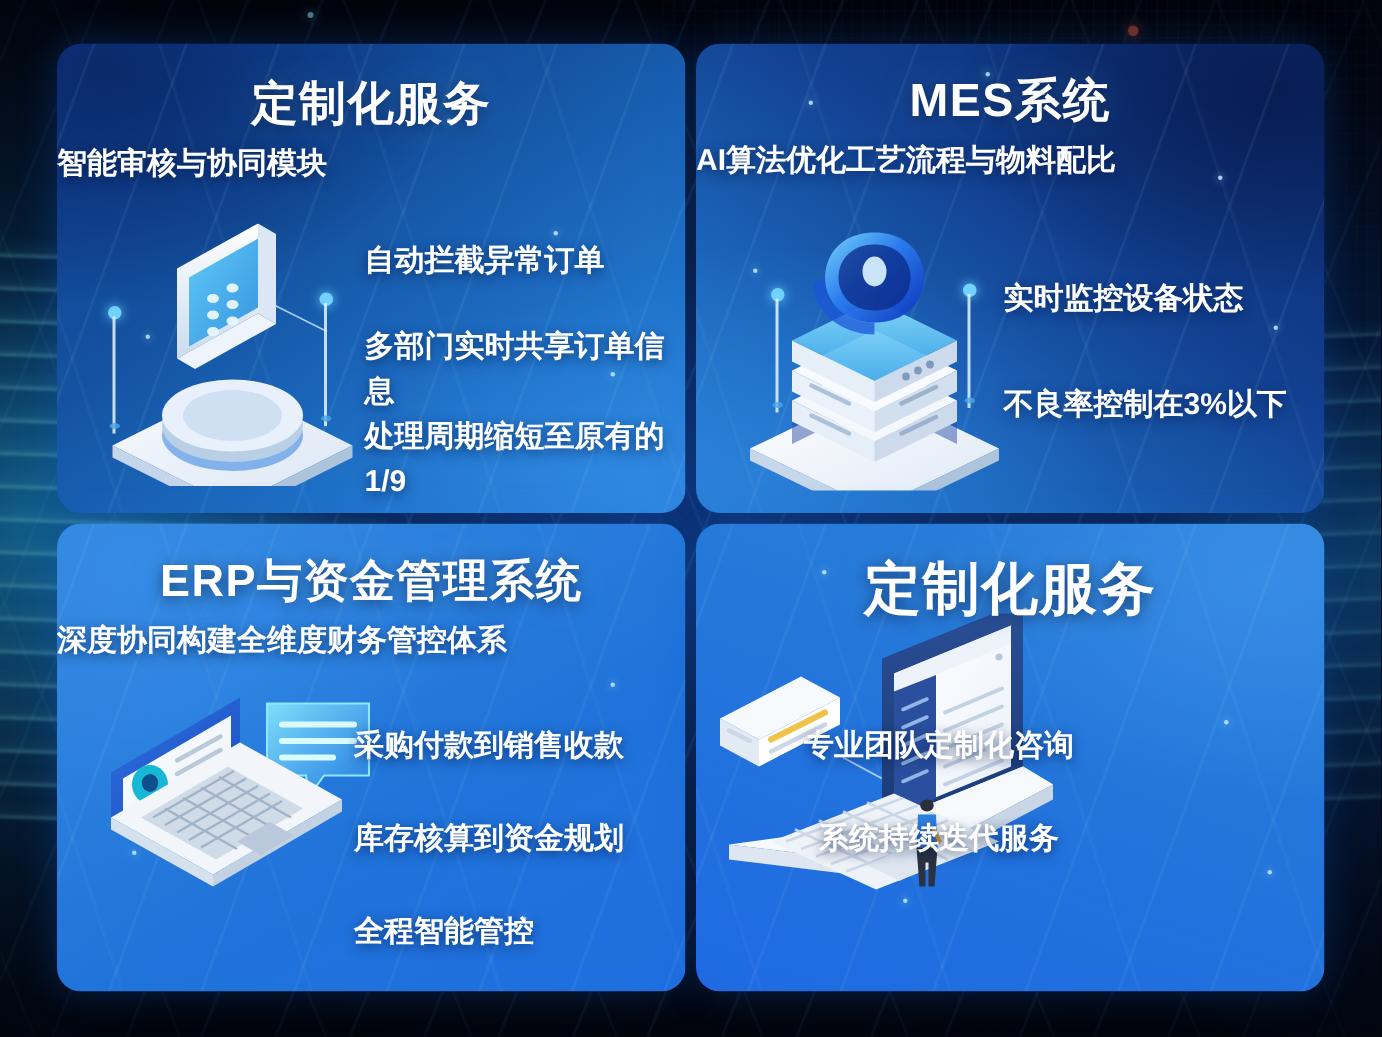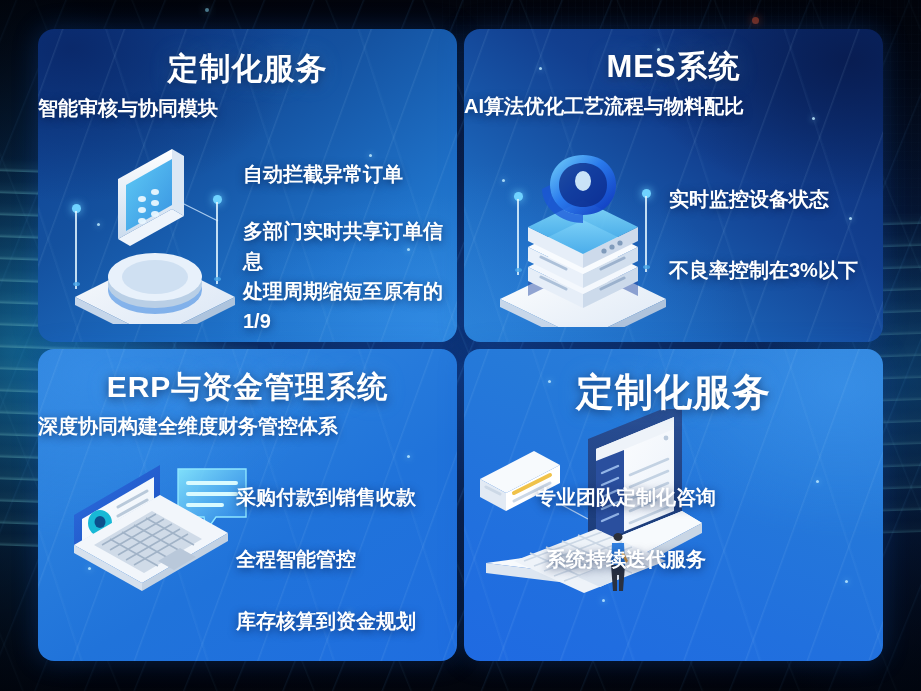--- a/index.html
+++ b/index.html
@@ -390,22 +390,22 @@
 
           <path d="M106 102 L128 89 L144 98 L122 111 Z" fill="#b9c8da"></path>
         </svg>
       </div>
 
       <div class="card-inner">
         <div class="title">ERP与资金管理系统</div>
         <div class="subtitle">深度协同构建全维度财务管控体系</div>
         <div class="bullets">
           <div>采购付款到销售收款</div>
+          <div>库存核算到资金规划</div>
           <div>全程智能管控</div>
-          <div>库存核算到资金规划</div>
         </div>
       </div>
     </div>
 
     <div class="card c4">
       <div class="sheen"></div>
       <div class="glowdots">
         <i style="left:20%;top:10%"></i>
           <i style="left:52%;top:18%"></i>
         <i style="left:84%;top:42%"></i>

